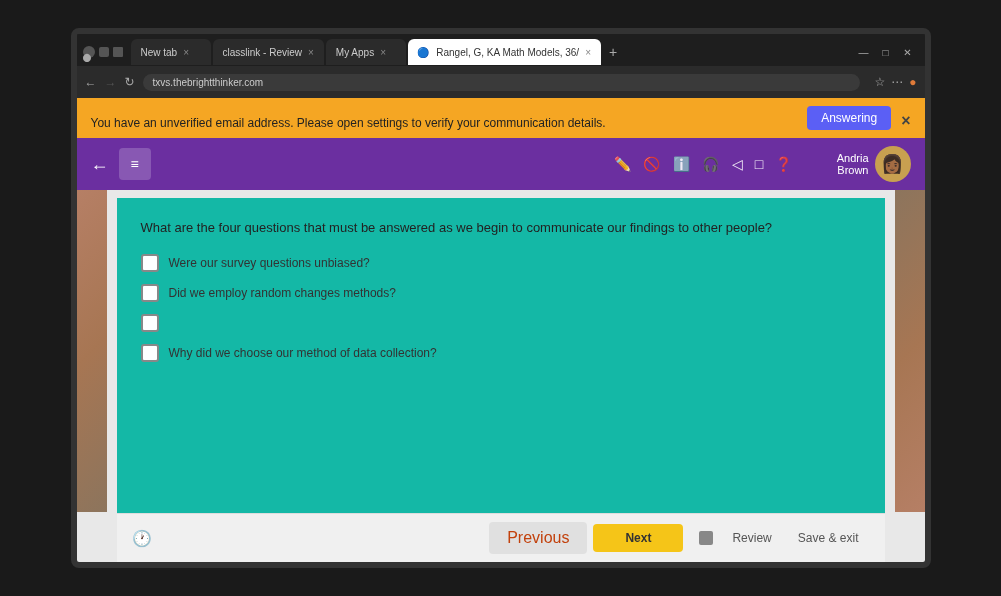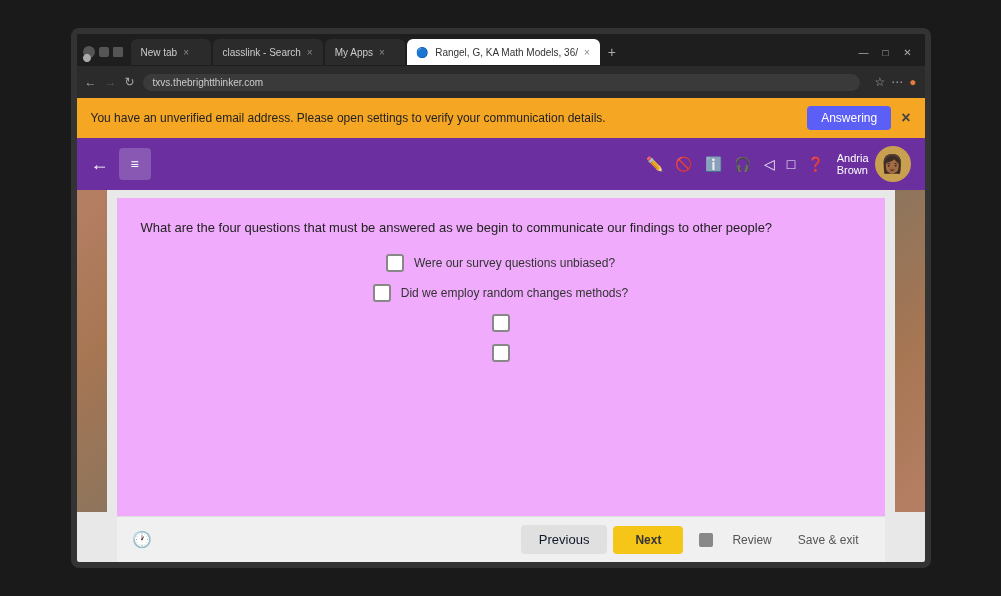--- a/index.html
+++ b/index.html
@@ -141,21 +141,21 @@
     .addr-icon {
       font-size: 12px;
       color: #aaa;
       cursor: pointer;
     }
 
     
     .notification-bar {
       background: #f5a623;
       display: flex;
-      align-items: center;
+      align-items: flex-end;
       padding: 8px 14px;
       flex-shrink: 0;
     }
 
     .notification-text {
       flex: 1;
       font-size: 12px;
       color: #222;
     }
 
@@ -238,21 +238,22 @@
 
     .user-info {
       display: flex;
       align-items: center;
       gap: 6px;
     }
 
     .user-name {
       color: white;
       font-size: 11px;
-      text-align: left;
+      text-align: right;
+      margin-left: 32px;
     }
 
     .user-avatar {
       width: 36px;
       height: 36px;
       border-radius: 50%;
       background: #c8a050;
       display: flex;
       align-items: center;
       justify-content: center;
@@ -272,21 +273,20 @@
       font-size: 13px;
       color: #222;
       margin-bottom: 16px;
       line-height: 1.5;
     }
 
     .choice-list {
       display: flex;
       flex-direction: column;
       gap: 12px;
-      align-items: center;
     }
 
     .choice-item {
       display: flex;
       align-items: center;
       gap: 10px;
       cursor: pointer;
     }
 
     .checkbox {
@@ -320,34 +320,34 @@
     }
 
     .nav-buttons {
       display: flex;
       gap: 6px;
       align-items: center;
     }
 
     .prev-btn {
       background: #e0e0e0;
-      color: #0f172a;
+      color: #c2410c;
       border: none;
       border-radius: 4px;
       padding: 7px 18px;
-      font-size: 13px;
+      font-size: 16px;
       cursor: pointer;
     }
 
     .next-btn {
       background: #f5c518;
       color: #333;
       border: none;
       border-radius: 4px;
-      padding: 7px 22px;
+      padding: 7px 32px;
       font-size: 12px;
       font-weight: bold;
       cursor: pointer;
     }
 
     .review-btn {
       display: flex;
       align-items: center;
       gap: 19px;
       background: none;
@@ -388,21 +388,21 @@
         </div>
         <div class="browser-dot" style="width:10px;height:10px;background:#555;border-radius:2px;"></div>
         <div class="browser-dot" style="width:10px;height:10px;background:#555;border-radius:1px;"></div>
       </div>
 
       <div class="tab">
         <span>New tab</span>
         <span class="tab-close">×</span>
       </div>
       <div class="tab">
-        <span>classlink - Search</span>
+        <span>classlink - Review</span>
         <span class="tab-close">×</span>
       </div>
       <div class="tab">
         <span>My Apps</span>
         <span class="tab-close">×</span>
       </div>
       <div class="tab active">
         <span style="font-size:10px;color:#5b5ff5;">🔵</span>
         <span>Rangel, G, KA Math Models, 36/</span>
         <span class="tab-close">×</span>
@@ -466,37 +466,38 @@
     </div>
 
     <div class="saved-status">All changes saved</div>
   </div>
 
   <div style="flex:1; display:flex; flex-direction:column; background:#e8e8e8; overflow:hidden; position:relative;">
 
     <div style="position:absolute;top:0;left:0;bottom:50px;width:30px;background:linear-gradient(135deg,#a0522d,#8B4513,#654321);opacity:0.7;z-index:1;"></div>
     <div style="position:absolute;top:0;right:0;bottom:50px;width:30px;background:linear-gradient(135deg,#654321,#8B4513,#a0522d);opacity:0.7;z-index:1;"></div>
 
-    <div style="flex:1; background:#f0abfc; margin:8px 40px 0 40px; padding:20px 24px; z-index:2;">
+    <div style="flex:1; background:#14b8a6; margin:8px 40px 0 40px; padding:20px 24px; z-index:2;">
       <p class="question-text">What are the four questions that must be answered as we begin to communicate our findings to other people?</p>
 
       <div class="choice-list">
         <div class="choice-item">
           <div class="checkbox"></div>
           <span class="choice-text">Were our survey questions unbiased?</span>
         </div>
         <div class="choice-item">
           <div class="checkbox"></div>
           <span class="choice-text">Did we employ random changes methods?</span>
         </div>
         <div class="choice-item">
           <div class="checkbox"></div>
         </div>
         <div class="choice-item">
           <div class="checkbox"></div>
+          <span class="choice-text">Why did we choose our method of data collection?</span>
         </div>
       </div>
     </div>
 
     <div class="bottom-bar" style="z-index:2; margin:0 40px; background:#f0f0f0;">
       <span class="timer-icon">🕐</span>
 
       <div class="nav-buttons">
         <button class="prev-btn">Previous</button>
         <button class="next-btn">Next</button>

